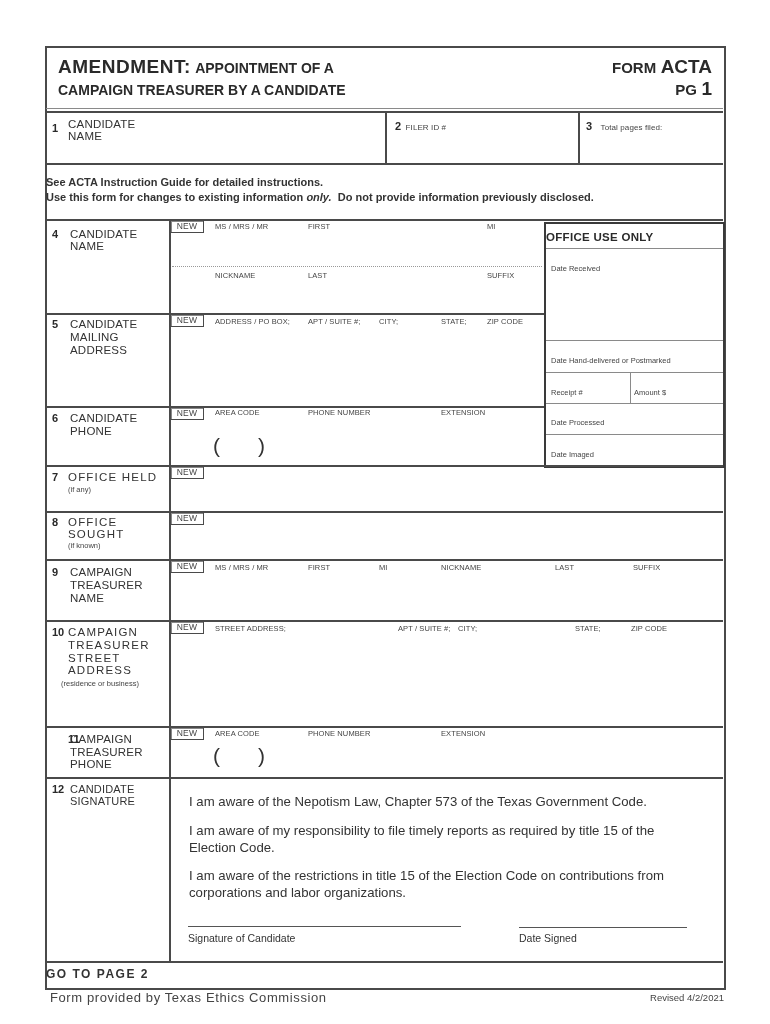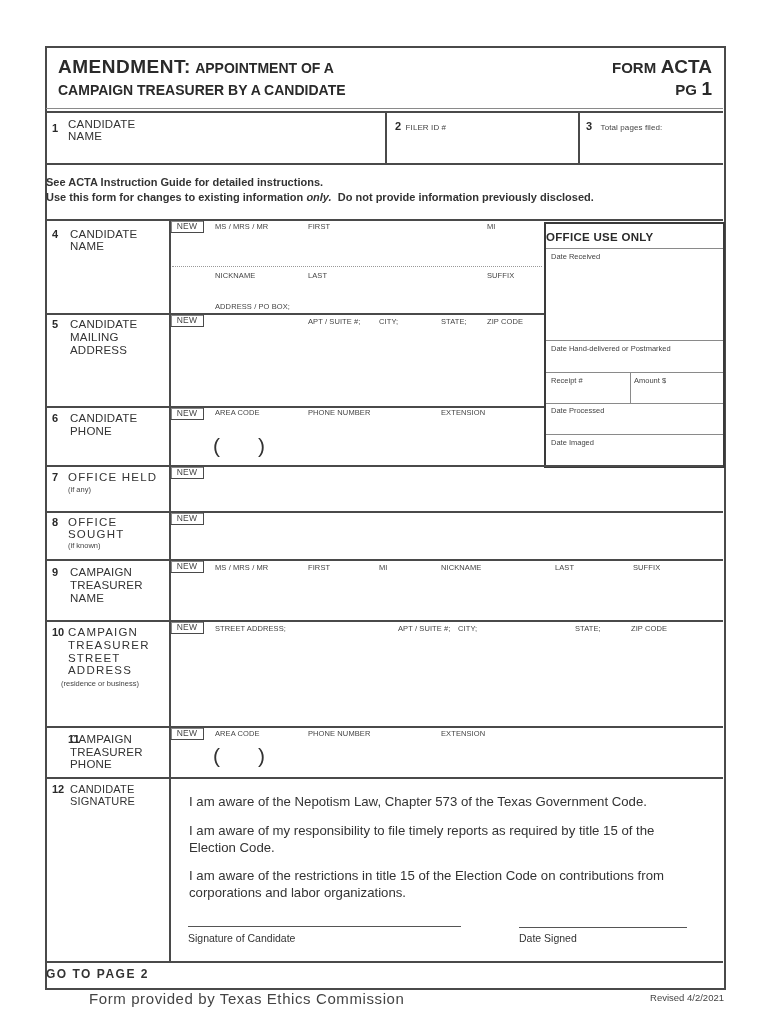--- a/index.html
+++ b/index.html
@@ -24,21 +24,21 @@
   .new-box { position: absolute; width: 33px; height: 12px; border: 1.5px solid #4a4a4a;
              border-top: none; border-left: none; box-sizing: border-box;
              font-size: 8.5px; color: #444; text-align: center; line-height: 11px; letter-spacing: 0.3px; }
   .new-box::before { content: ""; position: absolute; left: 0; top: 0; width: 100%; height: 100%;
                      border-top: 1px solid #888; border-left: 1px solid #888; box-sizing: border-box; }
   .paren { font-size: 21px; color: #333; font-weight: normal; }
   .stmt { font-size: 13.2px; color: #333; line-height: 17px; }
   .office-box { position: absolute; left: 544px; top: 222px; width: 177px; height: 242px;
                 border: 2px solid #3a3a3a; background: #fff; }
   .office-title { font-size: 11.5px; font-weight: bold; color: #2a2a2a; letter-spacing: 0.3px; }
-  .office-lbl { font-size: 7.5px; color: #444; }
+  .office-lbl { font-size: 7.5px; color: #444; margin-top: 12px; }
   .dotted { position: absolute; height: 0; border-top: 1px dotted #888; }
   .center { text-align: left; }
 </style>
 </head>
 <body>
 
 <div class="frame"></div>
 
 <div class="abs" style="left:58px; top:56px; white-space:nowrap;">
   <span class="title-big">AMENDMENT:</span>
@@ -104,21 +104,21 @@
 <div class="abs tiny" style="left:487px; top:271px;">SUFFIX</div>
 <div class="abs" style="left:210px; top:282px; width:330px; height:28px;"></div>
 
 <div class="hl" style="left:46px; width:498px; top:313px;"></div>
 
 <div class="abs lbl-num" style="left:52px; top:318px;">5</div>
 <div class="abs lbl" style="left:70px; top:318px;">CANDIDATE</div>
 <div class="abs lbl" style="left:70px; top:331px;">MAILING</div>
 <div class="abs lbl" style="left:70px; top:344px;">ADDRESS</div>
 <div class="new-box" style="left:171px; top:315px;">NEW</div>
-<div class="abs tiny" style="left:215px; top:302px;">ADDRESS  / PO BOX;</div>
+<div class="abs tiny" style="left:215px; top:317px;">ADDRESS  / PO BOX;</div>
 <div class="abs tiny" style="left:308px; top:317px;">APT / SUITE #;</div>
 <div class="abs tiny" style="left:379px; top:317px;">CITY;</div>
 <div class="abs tiny" style="left:441px; top:317px;">STATE;</div>
 <div class="abs tiny" style="left:487px; top:317px;">ZIP CODE</div>
 <div class="abs" style="left:172px; top:330px; width:370px; height:74px;"></div>
 
 <div class="hl" style="left:46px; width:498px; top:406px;"></div>
 
 <div class="abs lbl-num" style="left:52px; top:412px;">6</div>
 <div class="abs lbl" style="left:70px; top:412px;">CANDIDATE</div>
@@ -227,14 +227,14 @@
 <div class="abs center" style="left:188px; width:273px; top:932px; font-size:10.5px; color:#333;">Signature of Candidate</div>
 
 <div class="abs" style="left:519px; top:906px; width:168px; height:22px;"></div>
 <div class="abs" style="left:519px; top:927px; width:168px; height:0; border-top:1px solid #555;"></div>
 <div class="abs center" style="left:519px; width:168px; top:932px; font-size:10.5px; color:#333;">Date Signed</div>
 
 <div class="hl" style="left:46px; width:677px; top:961px;"></div>
 
 <div class="abs center" style="left:46px; width:578px; top:967px; font-size:12px; font-weight:bold; letter-spacing:1.5px; color:#333;">GO TO PAGE 2</div>
 
-<div class="abs" style="left:50px; top:990px; font-size:15px; color:#444; letter-spacing:0.6px;margin-left:39px;">Form provided by Texas Ethics Commission</div>
+<div class="abs" style="left:50px; top:990px; font-size:13px; color:#444; letter-spacing:0.6px;">Form provided by Texas Ethics Commission</div>
 <div class="abs" style="right:46px; top:992px; font-size:9.5px; color:#444;">Revised 4/2/2021</div>
 
 </body></html>

